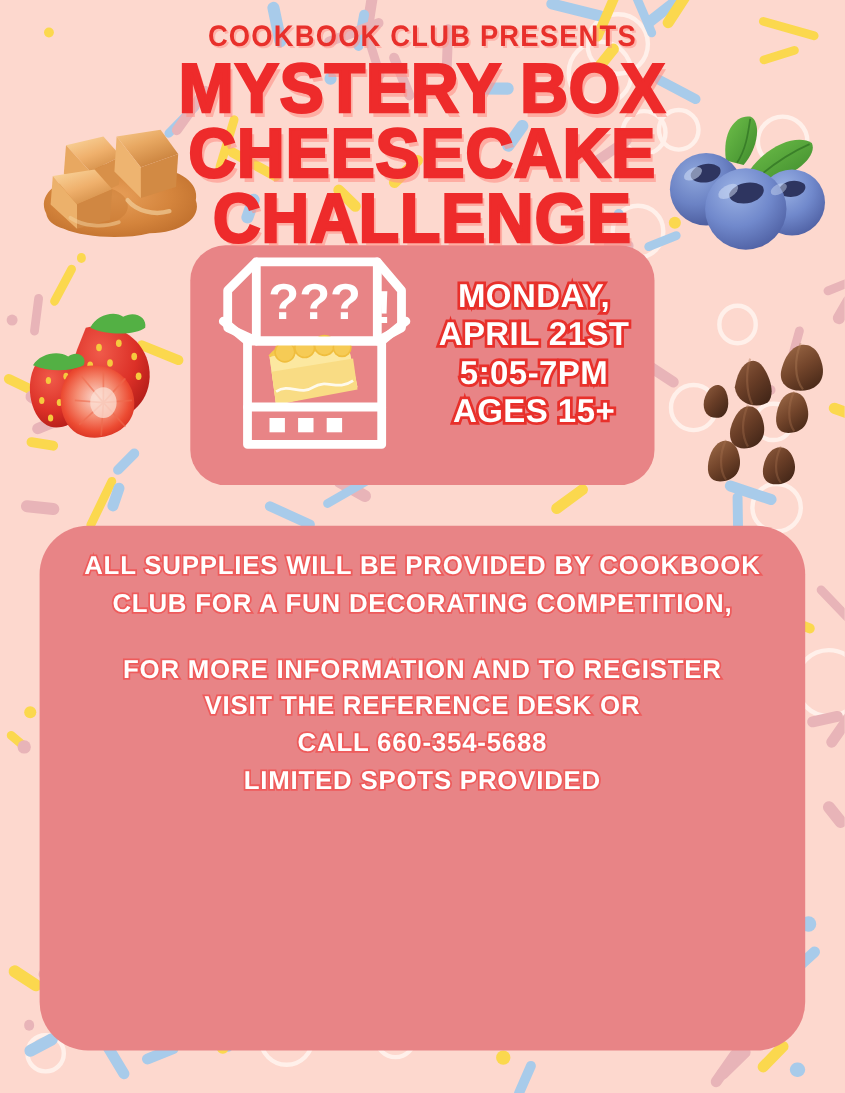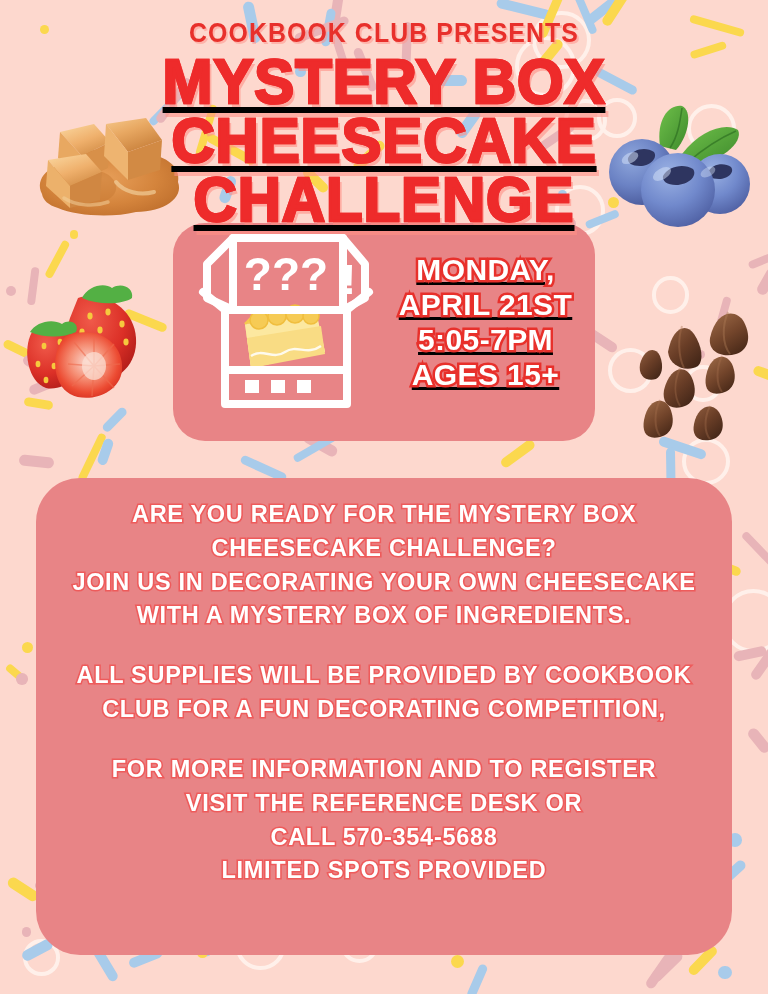--- a/index.html
+++ b/index.html
@@ -58,21 +58,20 @@
     z-index: 6;
   }
 
   .title-block {
     position: absolute;
     top: 52px;
     left: 0;
     width: 768px;
     text-align: center;
     z-index: 6;
-    text-decoration: underline;
   }
   .title-line {
     display: block;
     color: #EE2B2B;
     font-weight: 700;
     font-size: 63px;
     line-height: 0.94;
     letter-spacing: 1px;
     font-family: "Liberation Sans Narrow", "Liberation Sans", sans-serif;
     transform: scaleX(0.95);
@@ -113,21 +112,20 @@
   }
 
   
   .date-block {
     position: absolute;
     left: 383px;
     top: 252px;
     width: 205px;
     z-index: 6;
     text-align: center;
-    text-decoration: underline;
   }
   .date-line {
     display: block;
     font-size: 30px;
     font-weight: 700;
     line-height: 1.17;
     color: #FFFFFF;
     letter-spacing: 0.4px;
     font-family: "Liberation Sans", sans-serif;
     -webkit-text-stroke: 5px #E8302B;
@@ -605,30 +603,24 @@
     <span class="date-line">MONDAY,</span>
     <span class="date-line">APRIL 21ST</span>
     <span class="date-line">5:05-7PM</span>
     <span class="date-line">AGES 15+</span>
   </div>
 
   <div class="card card-bottom"></div>
 
   <div class="body-block">
     <div class="para">
-      <span class="body-line">ARE YOU READY FOR THE MYSTERY BOX</span>
-      <span class="body-line">CHEESECAKE CHALLENGE?</span>
-      <span class="body-line">JOIN US IN DECORATING YOUR OWN CHEESECAKE</span>
-      <span class="body-line">WITH A MYSTERY BOX OF INGREDIENTS.</span>
-    </div>
-    <div class="para">
       <span class="body-line">ALL SUPPLIES WILL BE PROVIDED BY COOKBOOK</span>
       <span class="body-line">CLUB FOR A FUN DECORATING COMPETITION,</span>
     </div>
     <div class="para">
       <span class="body-line">FOR MORE INFORMATION AND TO REGISTER</span>
       <span class="body-line">VISIT THE REFERENCE DESK OR</span>
-      <span class="body-line">CALL 570-354-5688</span>
+      <span class="body-line">CALL 660-354-5688</span>
       <span class="body-line">LIMITED SPOTS PROVIDED</span>
     </div>
   </div>
 
 </div>
 
 </body></html>

